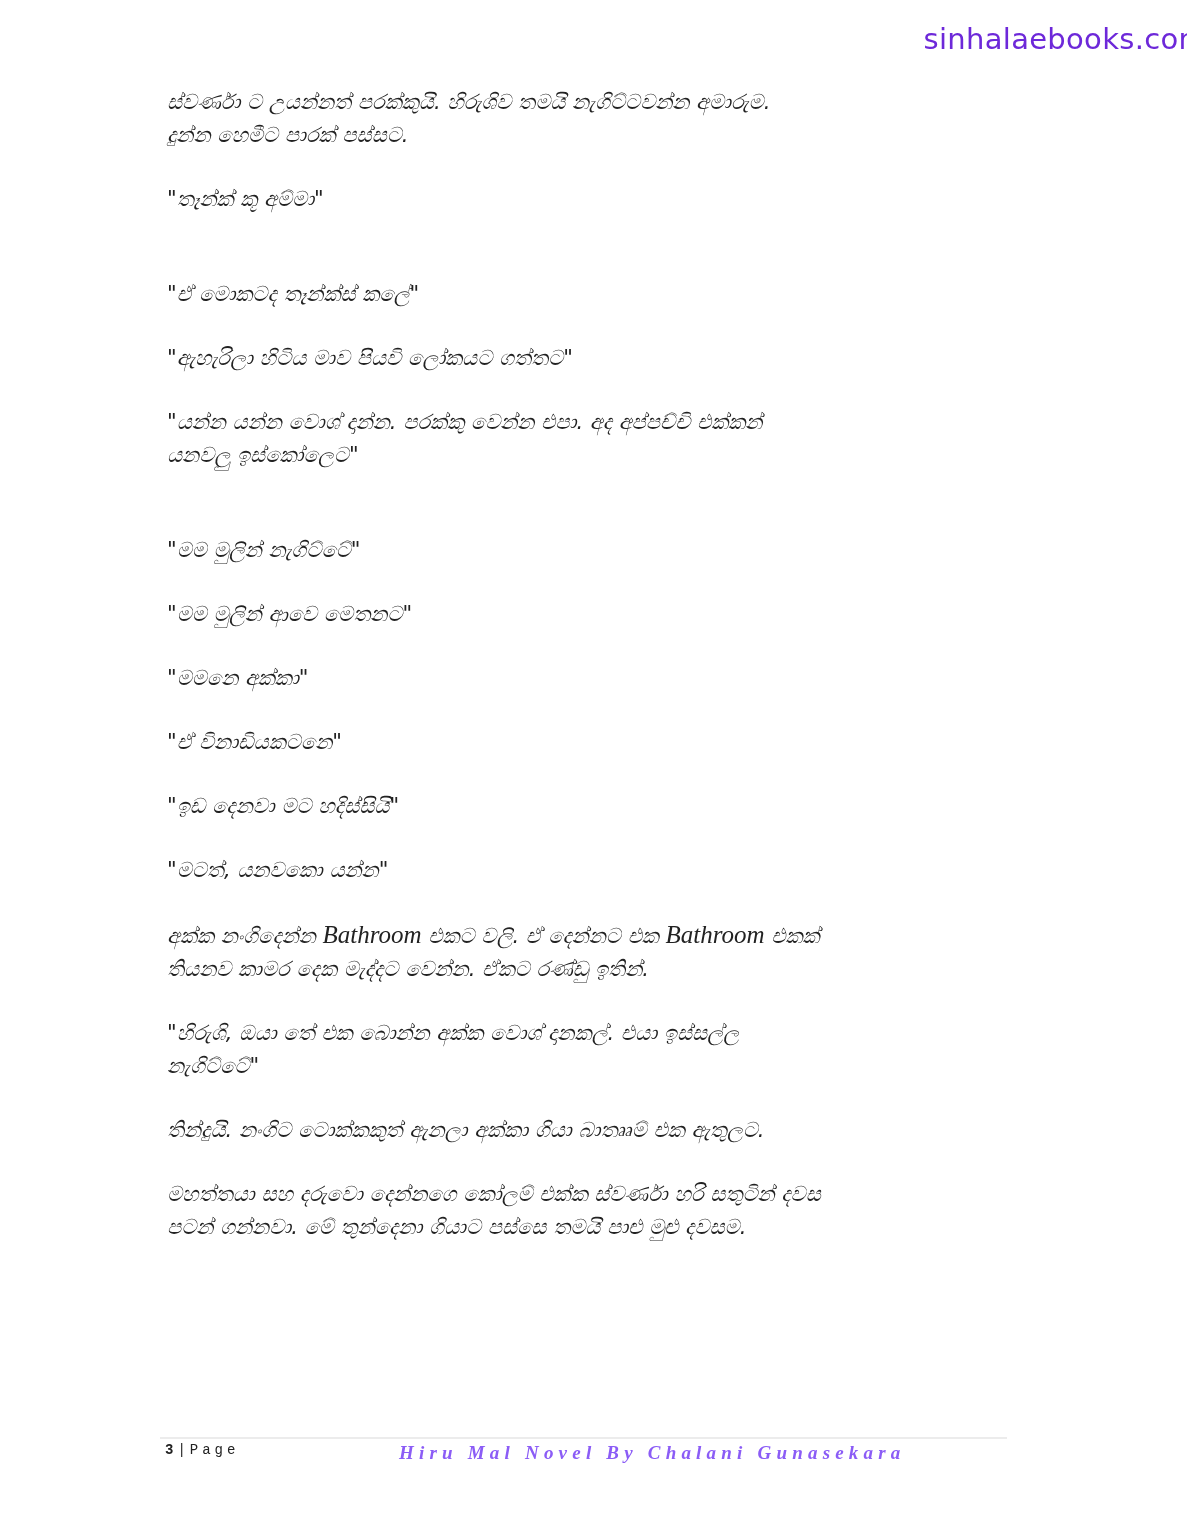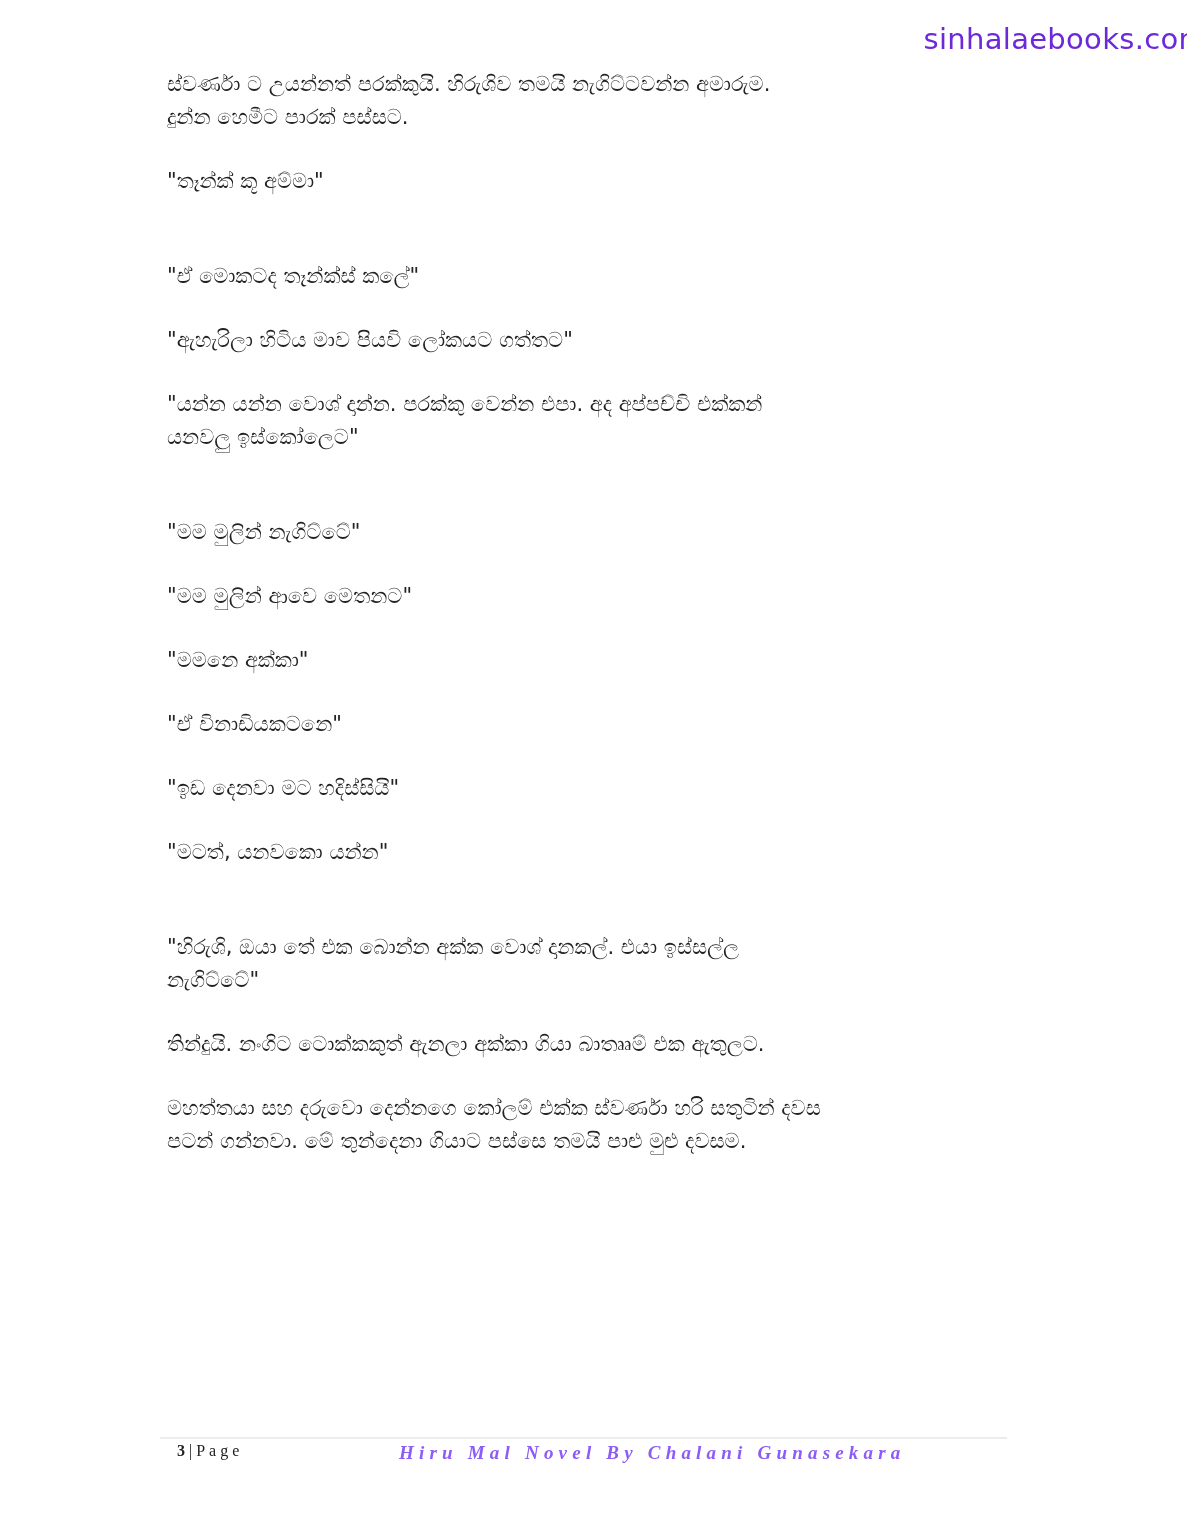--- a/index.html
+++ b/index.html
@@ -23,22 +23,23 @@
       text-align: right;
       font-family: "DejaVu Sans", sans-serif;
       font-size: 29px;
       color: #6d28d9;
       letter-spacing: 0.3px;
       margin-left: 20px;
     }
     .content {
       position: absolute;
       left: 167px;
-      top: 68px;
+      top: 86px;
       width: 845px;
+      font-style: italic;
     }
     .para {
       margin: 0;
       font-size: 21px;
       line-height: 33px;
       color: #222;
     }
     .para .latin {
       font-family: "Liberation Serif", serif;
       font-size: 25px;
@@ -56,24 +57,23 @@
       position: absolute;
       left: 165px;
       top: 1442px;
       width: 845px;
       height: 24px;
     }
     .page-num {
       position: absolute;
       left: 0;
       top: 0;
-      font-family: Liberation Serif, serif;
-      font-size: 16px;
+      font-family: Liberation Mono, monospace;
+      font-size: 14px;
       color: #222;
-      margin-left: 12px;
     }
     .page-num b { font-weight: bold; }
     .page-num .sep { margin: 0 4px; }
     .page-num .pword { letter-spacing: 4px; }
     .book-title {
       position: absolute;
       left: 234px;
       top: 0;
       font-family: "Liberation Serif", serif;
       font-style: italic;
@@ -130,20 +130,24 @@
   </p>
   <div class="gap"></div>
   <p class="para">
     <span>"ඉඩ දෙනවා මට හදිස්සියි"</span>
   </p>
   <div class="gap"></div>
   <p class="para">
     <span>"මටත්, යනවකො යන්න"</span>
   </p>
   <div class="gap"></div>
+  <p class="para">
+    <span>අක්ක නංගිදෙන්න </span><span class="latin">Bathroom</span><span> එකට වලි. ඒ දෙන්නට එක </span><span class="latin">Bathroom</span><span> එකක්</span><br>
+    <span>තියනව කාමර දෙක මැද්දට වෙන්න. ඒකට රණ්ඩු ඉතින්.</span>
+  </p>
   <div class="gap"></div>
   <p class="para">
     <span>"හිරුශි, ඔයා තේ එක බොන්න අක්ක වොශ් දානකල්. එයා ඉස්සල්ල</span><br>
     <span>නැගිට්ටේ"</span>
   </p>
   <div class="gap"></div>
   <p class="para">
     <span>තින්දුයි. නංගිට ටොක්කකුත් ඇනලා අක්කා ගියා බාතෲම් එක ඇතුලට.</span>
   </p>
   <div class="gap"></div>

